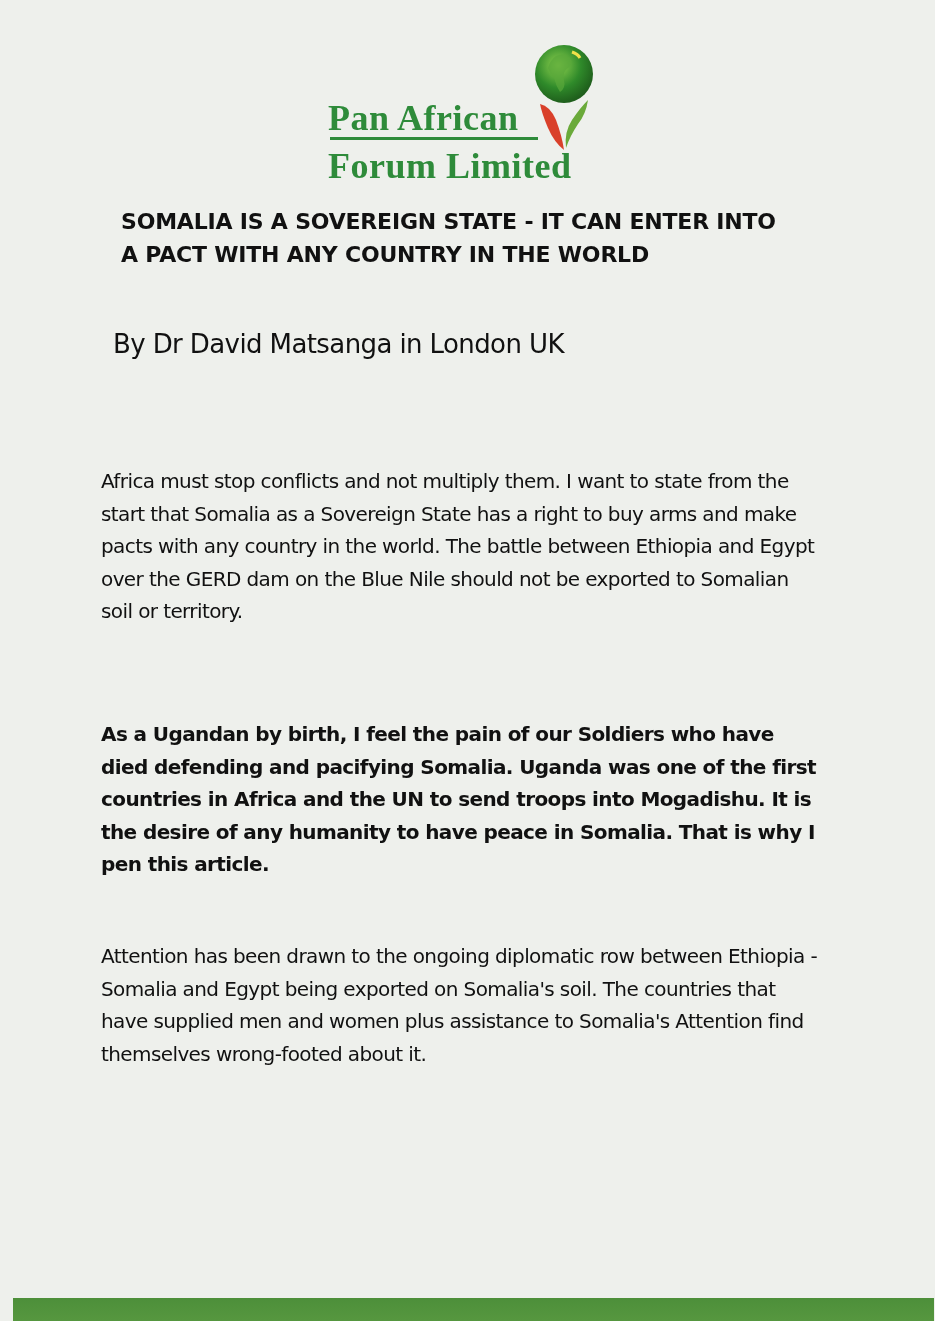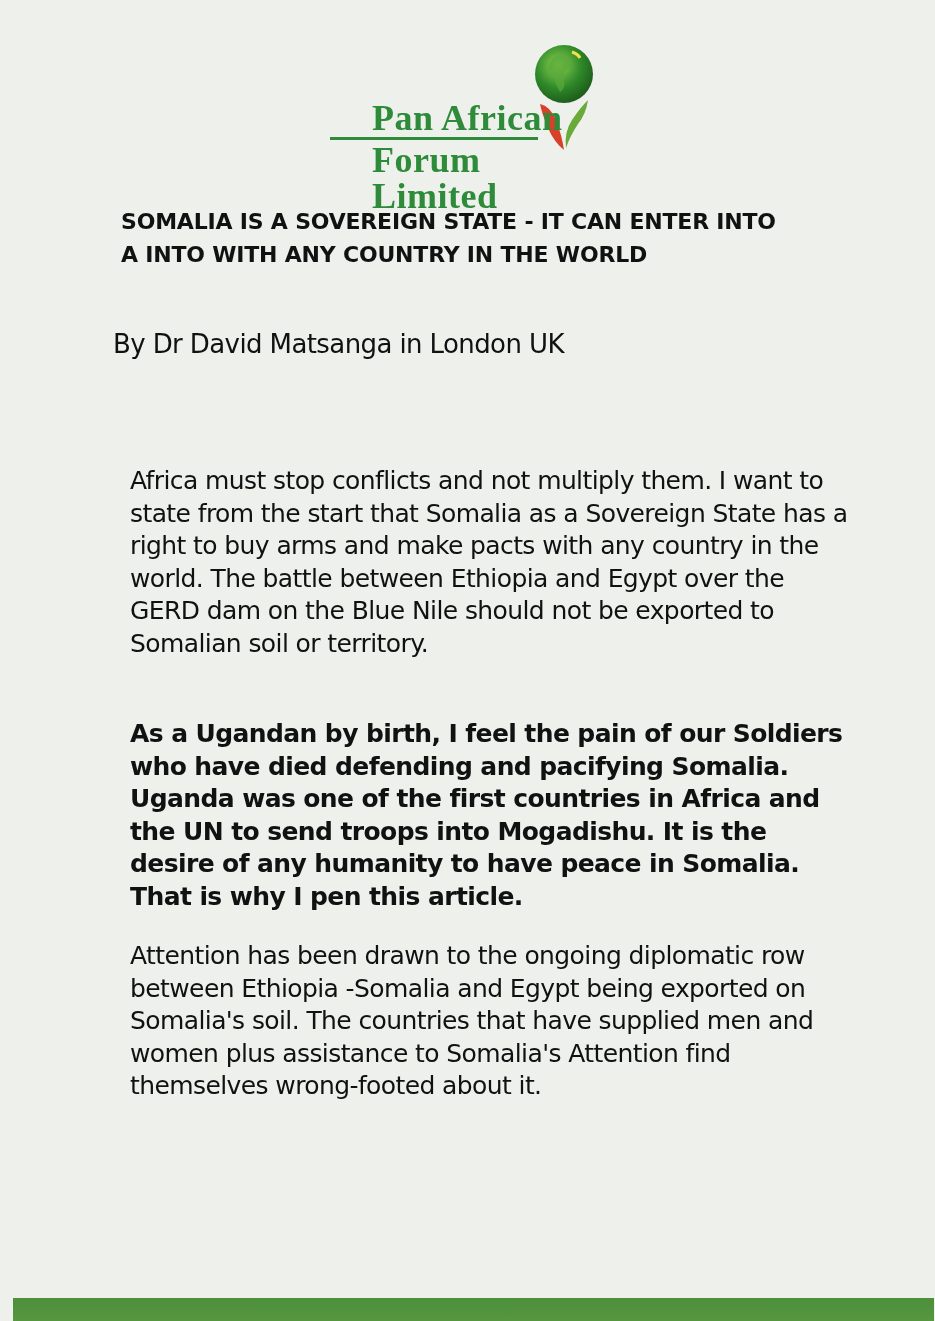--- a/index.html
+++ b/index.html
@@ -5,35 +5,35 @@
   html, body { margin: 0; padding: 0; }
   body {
     width: 935px; height: 1321px; position: relative; overflow: hidden;
     background: #eef0ec;
     font-family: "DejaVu Sans", sans-serif;
     color: #111;
   }
   .logo { position: absolute; left: 326px; top: 40px; width: 280px; height: 140px; }
   .logo-text {
     position: absolute; left: 2px; font-family: "Liberation Serif", serif;
-    font-weight: bold; color: #2e8b3a; font-size: 36px; line-height: 1; letter-spacing: 0.5px; margin-left: 44px;
+    font-weight: bold; color: #2e8b3a; font-size: 36px; line-height: 1; letter-spacing: 0.5px;
   }
   .logo-line1 { top: 60px; }
-  .logo-line2 { top: 102px; }
+  .logo-line2 { top: 108px; }
   .logo-rule { position: absolute; left: 4px; top: 97px; width: 208px; height: 3px; background: #2e8b3a; }
   .globe { position: absolute; left: 200px; top: 4px; }
   .headline {
     position: absolute; left: 121px; top: 205px; width: 720px;
     font-size: 22px; font-weight: bold; line-height: 33px; letter-spacing: -0.2px;
     font-family: "DejaVu Sans", sans-serif;
   }
   .byline { position: absolute; left: 113px; top: 328px; font-size: 26px; line-height: 33px; letter-spacing: -0.6px; }
   .para {
-    position: absolute; left: 130px; width: 720px;
-    font-size: 25px; line-height: 32.6px; letter-spacing: -0.6px; word-spacing: 0px;
+    position: absolute; left: 101px; width: 720px;
+    font-size: 20px; line-height: 32.6px; letter-spacing: -0.6px; word-spacing: 0px;
   }
   .p1 { top: 465px; }
   .p2 { top: 718px; font-weight: bold; }
   .p3 { top: 940px; }
   .footer-bar {
     position: absolute; left: 13px; top: 1298px; width: 921px; height: 23px;
     background: linear-gradient(#4d8f3a, #56973f);
   }
 </style>
 </head>
@@ -54,21 +54,21 @@
     <path d="M14 60 q10 2 16 16 q6 16 8 30 q-10 -8 -16 -22 q-6 -14 -8 -24z" fill="#d9402a"></path>
     <path d="M62 56 q-2 14 -10 24 q-8 12 -12 24 q-2 -16 6 -28 q8 -12 16 -20z" fill="#6aaa3a"></path>
   </svg>
   <div class="logo-text logo-line1">Pan African</div>
   <div class="logo-rule"></div>
   <div class="logo-text logo-line2">Forum Limited</div>
 </div>
 
 <div class="headline">
   <div>SOMALIA IS A SOVEREIGN STATE - IT CAN ENTER INTO</div>
-  <div>A INTO WITH ANY COUNTRY IN THE WORLD</div>
+  <div>A PACT WITH ANY COUNTRY IN THE WORLD</div>
 </div>
 
 <div class="byline">By Dr David Matsanga in London UK</div>
 
 <div class="para p1">Africa must stop conflicts and not multiply them. I want to state from the start that Somalia as a Sovereign State has a right to buy arms and make pacts with any country in the world. The battle between Ethiopia and Egypt over the GERD dam on the Blue Nile should not be exported to Somalian soil or territory.</div>
 <div class="para p2">As a Ugandan by birth, I feel the pain of our Soldiers who have died defending and pacifying Somalia. Uganda was one of the first countries in Africa and the UN to send troops into Mogadishu.  It is the desire of any humanity to have peace in Somalia. That is why I pen this article.</div>
 <div class="para p3">Attention has been drawn to the ongoing diplomatic row between Ethiopia -Somalia and Egypt being exported on Somalia's soil. The countries that have supplied men and women plus assistance to Somalia's Attention find themselves wrong-footed about it.</div>
 
 <div class="footer-bar"></div>
 

